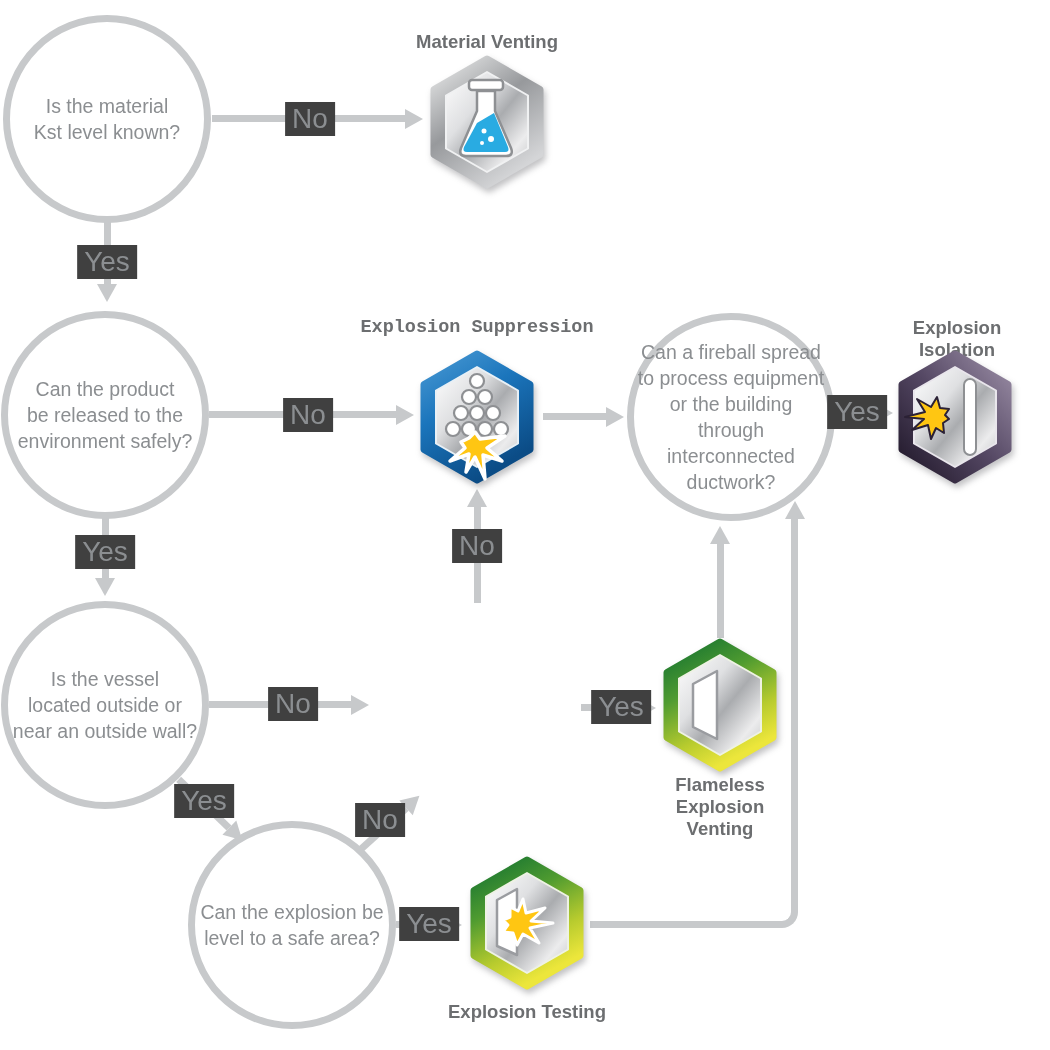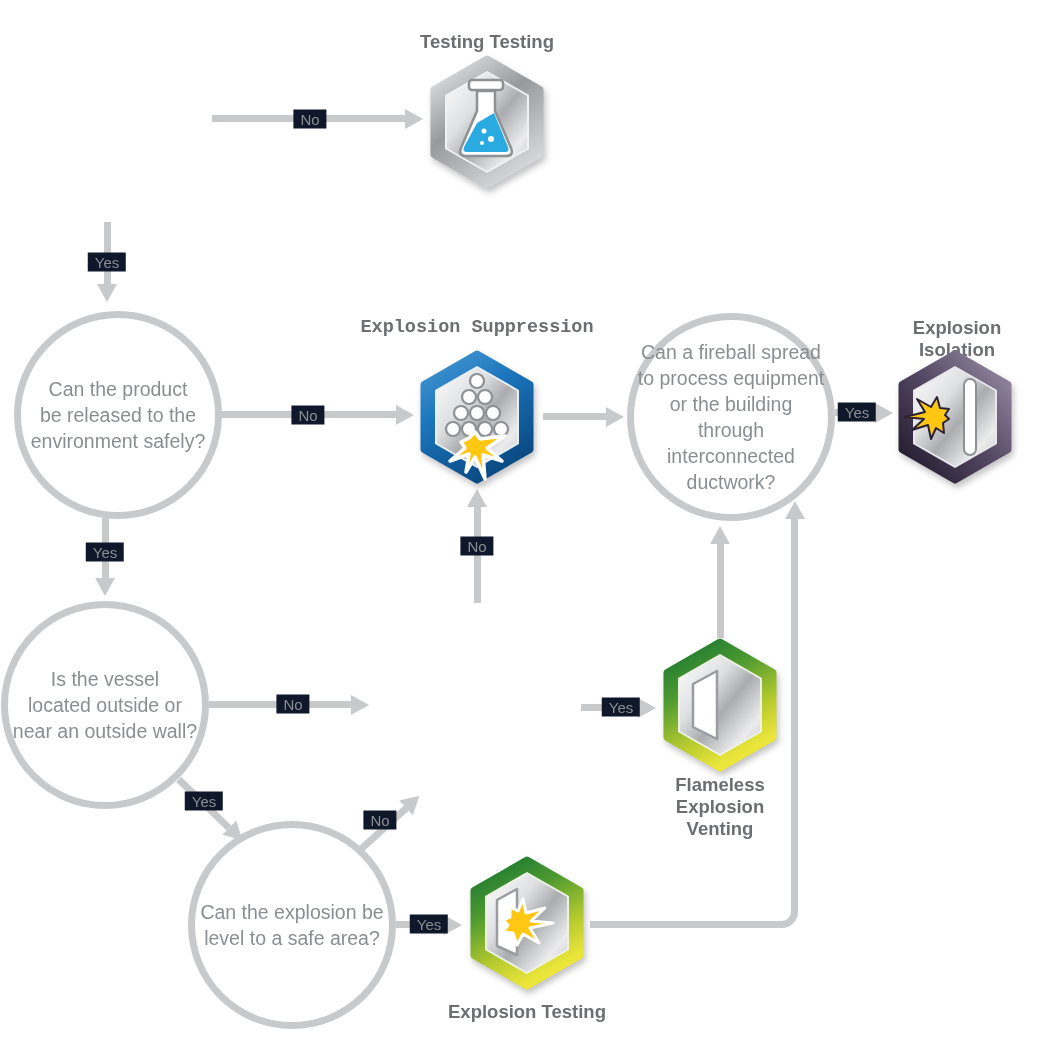--- a/index.html
+++ b/index.html
@@ -8,22 +8,22 @@
   .q{position:absolute;width:208px;height:208px;box-sizing:border-box;
      border:7px solid #c7c9cb;border-radius:50%;background:#fff;z-index:2;
      display:flex;align-items:center;justify-content:center;text-align:center;
      white-space:pre-line;color:#8b8e91;font-size:19.5px;line-height:1.34;}
   .hline,.vline{position:absolute;background:#c7c9cb;z-index:1;}
   .hline{height:7px;}.vline{width:7px;}
   .arr{position:absolute;width:0;height:0;z-index:1;}
   .arr.r{border-top:10px solid transparent;border-bottom:10px solid transparent;border-left:18px solid #c7c9cb;}
   .arr.d{border-left:10px solid transparent;border-right:10px solid transparent;border-top:18px solid #c7c9cb;}
   .arr.u{border-left:10px solid transparent;border-right:10px solid transparent;border-bottom:18px solid #c7c9cb;}
-  .lbl{position:absolute;transform:translate(-50%,-50%);background:#0f172a;
-       padding:1px 7px;color:#8b8e91;font-size:15px;z-index:3;}
+  .lbl{position:absolute;transform:translate(-50%,-50%);background:#404040;
+       padding:1px 7px;color:#8b8e91;font-size:28px;z-index:3;}
   .title{position:absolute;transform:translateX(-50%);color:#6c6e70;font-weight:bold;
          font-size:18.5px;text-align:center;white-space:pre-line;line-height:1.18;z-index:2;}
   .hex{position:absolute;z-index:2;filter:drop-shadow(2px 4px 3px rgba(100,100,105,.4));}
   .diag{position:absolute;z-index:1;transform-origin:0 50%;height:20px;}
   .diag .dline{position:absolute;left:0;top:6.5px;height:7px;background:#c7c9cb;}
   .diag .arr{top:0;}
   .elbow{position:absolute;border-right:7px solid #c7c9cb;border-bottom:7px solid #c7c9cb;
          border-bottom-right-radius:16px;z-index:0;}
 </style>
 </head>
@@ -82,35 +82,37 @@
   <span class="lbl" style="left:308px;top:415px;">No</span>
   <span class="lbl" style="left:105px;top:552px;">Yes</span>
   <span class="lbl" style="left:857px;top:412px;">Yes</span>
   <span class="lbl" style="left:293px;top:704px;">No</span>
   <span class="lbl" style="left:477px;top:546px;">No</span>
   <span class="lbl" style="left:621px;top:707px;">Yes</span>
   <span class="lbl" style="left:204px;top:801px;">Yes</span>
   <span class="lbl" style="left:380px;top:820px;">No</span>
   <span class="lbl" style="left:429px;top:924px;">Yes</span>
 
-  <div class="q" style="left:14px;top:311px;">Can the product
+  <div class="q" style="left:3px;top:15px;">Is the material
+Kst level known?</div>
+  <div class="q" style="left:1px;top:311px;">Can the product
 be released to the
 environment safely?</div>
   <div class="q" style="left:627px;top:313px;">Can a fireball spread
 to process equipment
 or the building through
 interconnected
 ductwork?</div>
   <div class="q" style="left:1px;top:601px;">Is the vessel
 located outside or
 near an outside wall?</div>
   <div class="q" style="left:188px;top:821px;">Can the explosion be
 level to a safe area?</div>
 
-  <div class="title" style="left:487px;top:31px;">Testing Testing</div>
+  <div class="title" style="left:487px;top:31px;">Material Venting</div>
   <div class="title" style="left:477px;top:317px;font-family:Liberation Mono, monospace;">Explosion Suppression</div>
   <div class="title" style="left:957px;top:317px;">Explosion Isolation</div>
   <div class="title" style="left:720px;top:774px;">Flameless
 Explosion
 Venting</div>
   <div class="title" style="left:527px;top:1001px;">Explosion Testing</div>
 
   <svg class="hex" style="left:427px;top:55px;" width="120" height="134" viewBox="0 0 120 134">
     <defs>
       <linearGradient id="mtRing" x1="0" y1="0" x2="0.6" y2="1">

